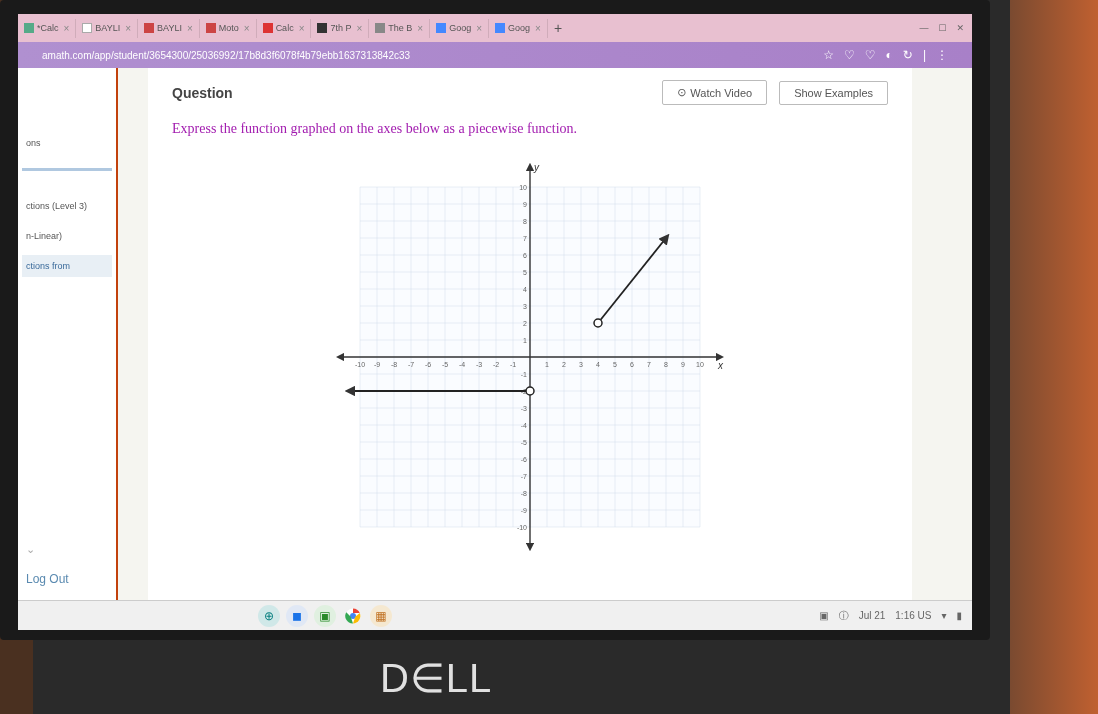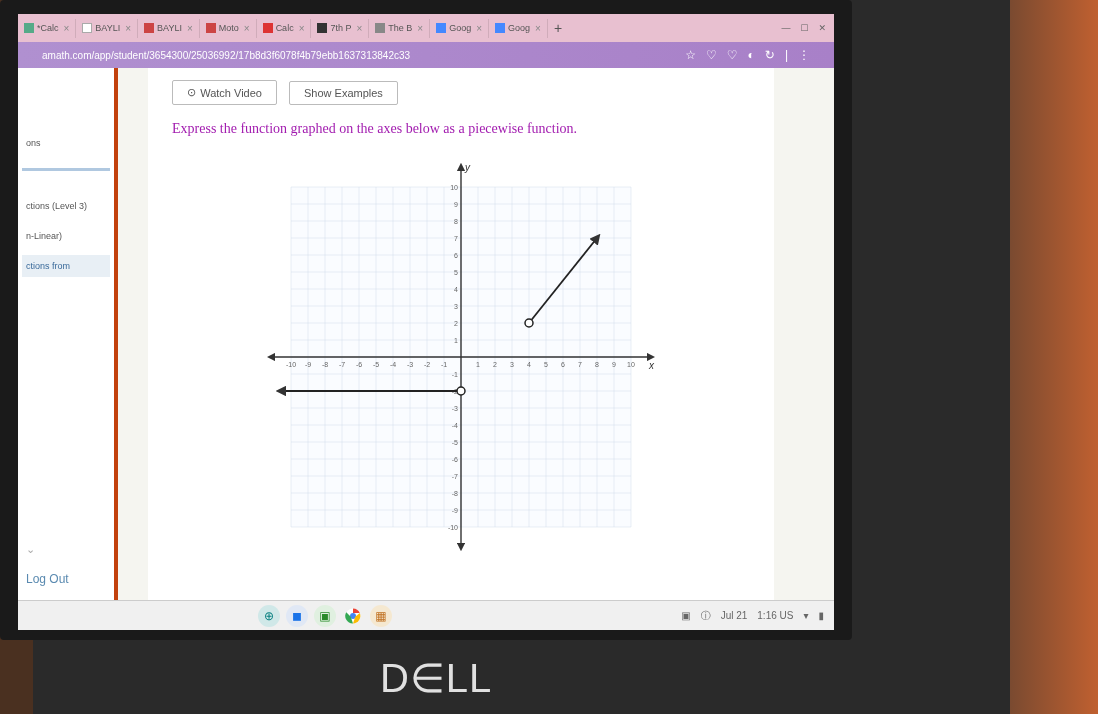--- a/index.html
+++ b/index.html
@@ -6,21 +6,21 @@
   body {
     width: 1098px; height: 714px;
     background: linear-gradient(to right, #4a3020 0%, #4a3020 3%, #2a2a2a 3%, #2a2a2a 92%, #7a4a30 92%, #c06030 100%);
     font-family: Arial, sans-serif;
     overflow: hidden;
     position: relative;
   }
   .screen {
     position: absolute;
     left: 0; top: 0;
-    width: 852px; height: 640px;
+    width: 990px; height: 640px;
     background: #fff;
     border: 18px solid #1a1a1a;
     border-top-width: 14px;
     border-bottom-width: 10px;
     border-radius: 4px;
     overflow: hidden;
   }
   .dell-logo {
     position: absolute;
     left: 380px; top: 655px;
@@ -62,21 +62,21 @@
   .url { flex: 1; overflow: hidden; white-space: nowrap; }
   .addr-icons { display: flex; gap: 10px; align-items: center; color: #fff; font-size: 12px; }
   .content-area {
     display: flex;
     height: calc(100% - 28px - 26px - 30px);
     background: #f5f5f0;
   }
   .sidebar {
     width: 100px;
     background: #fff;
-    border-right: 4px solid #c2410c;
+    border-right: 2px solid #c2410c;
     padding: 8px 4px;
     font-size: 9px;
     color: #666;
     display: flex;
     flex-direction: column;
     gap: 8px;
   }
   .sidebar-group { padding: 40px 0 8px; }
   .sidebar-item { padding: 6px 4px; font-size: 9px; color: #555; }
   .sidebar-item.active { background: #e8eff5; color: #3a6a9a; }
@@ -210,20 +210,21 @@
       <div class="sidebar-item">ctions (Level 3)</div>
       <div class="sidebar-item">n-Linear)</div>
       <div class="sidebar-item active">ctions from</div>
       <div style="flex:1"></div>
       <div style="color:#aaa;font-size:11px;padding:2px 4px;">⌄</div>
       <div class="logout">Log Out</div>
     </div>
 
     <div class="main">
       <div class="q-header">
+        <div class="q-title">Question</div>
         <div class="btn">
           <span>⊙</span>
           <span>Watch Video</span>
         </div>
         <div class="btn">
           <span>Show Examples</span>
         </div>
       </div>
       <div class="problem-text">Express the function graphed on the axes below as a piecewise function.</div>
 

